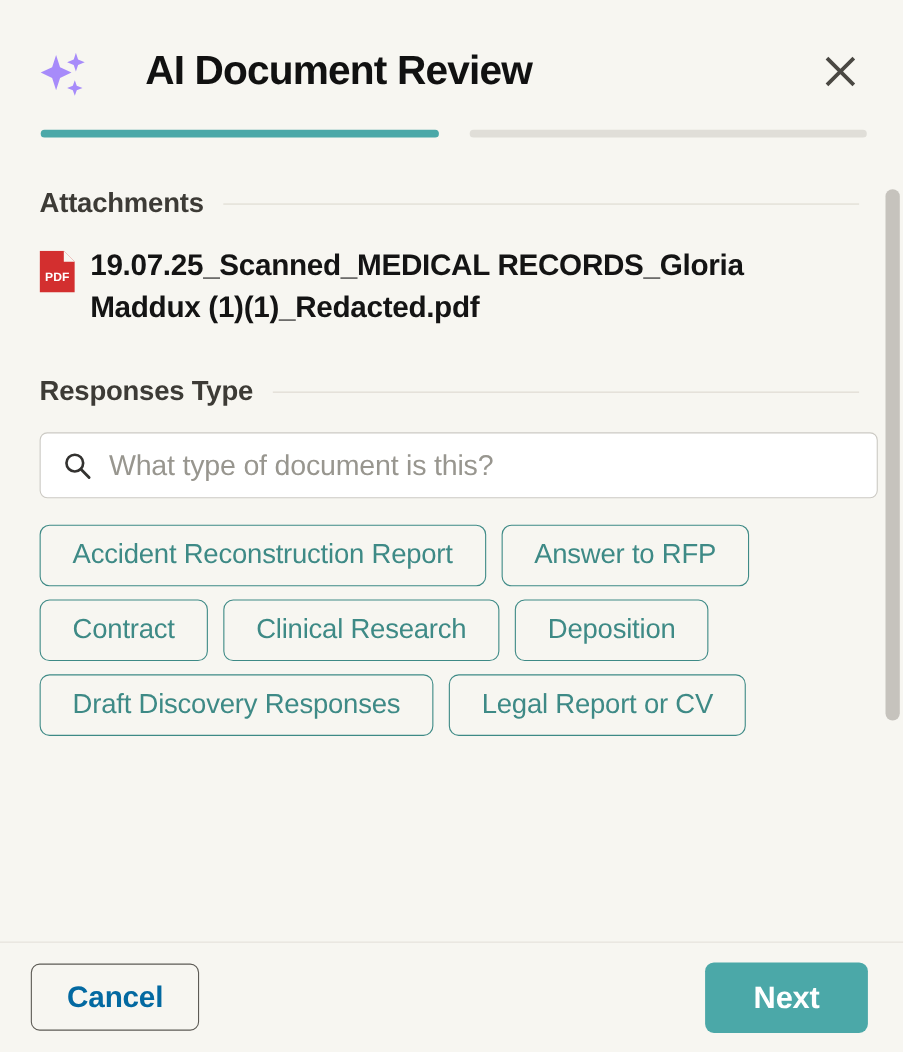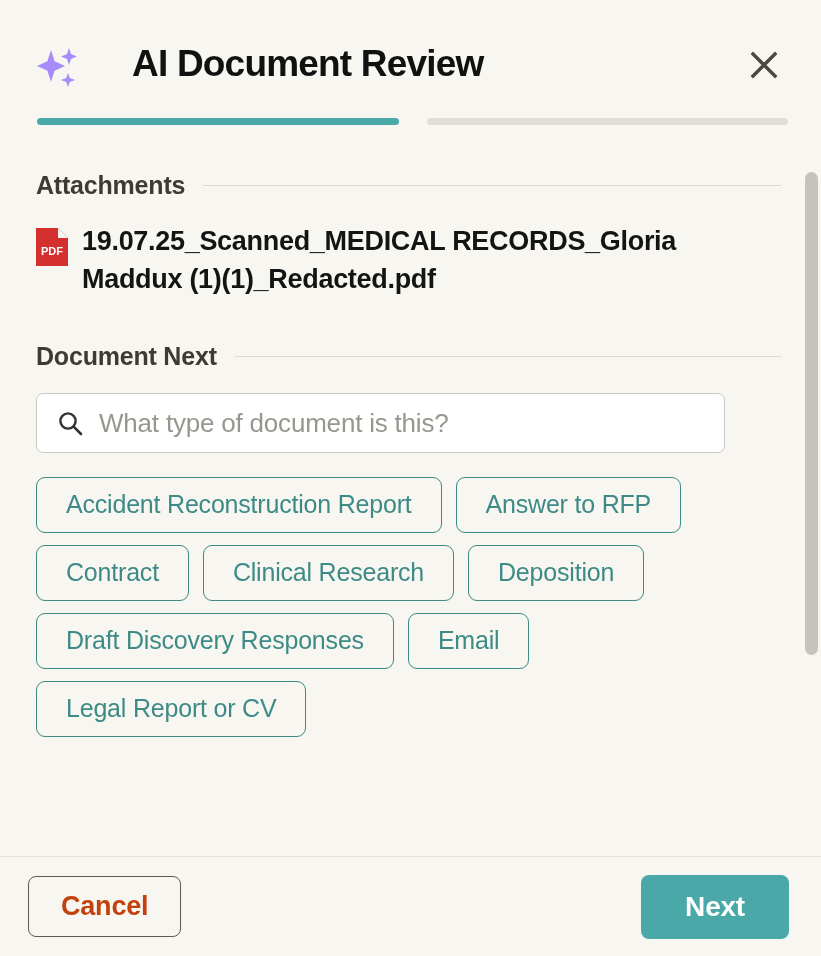--- a/index.html
+++ b/index.html
@@ -136,21 +136,21 @@
     max-width: 600px;
   }
 
   
   .search-wrap {
     position: relative;
     margin-bottom: 24px;
   }
 
   .search-box {
-    width: 689px;
+    width: 762px;
     height: 60px;
     background: #ffffff;
     border: 1.5px solid #cbc9c3;
     border-radius: 7px;
     display: flex;
     align-items: center;
     padding: 0 16px 0 20px;
     gap: 16px;
   }
 
@@ -227,21 +227,21 @@
     display: flex;
     align-items: center;
     justify-content: space-between;
     padding: 0 32px 0 28px;
     background: #f7f6f1;
   }
 
   .btn-cancel {
     border: 1.5px solid #5d5b55;
     background: transparent;
-    color: #c2410c;
+    color: #0369a1;
     border-radius: 8px;
     font-family: "Liberation Sans", sans-serif;
     font-size: 27px;
     font-weight: bold;
     letter-spacing: -0.2px;
     padding: 14px 32px;
     cursor: pointer;
   }
 
   .btn-next {
@@ -295,21 +295,21 @@
         <svg viewBox="0 0 32 38" width="32" height="38" aria-hidden="true">
           <path d="M0 0 H22 L32 10 V38 H0 Z" fill="#d32f2f"></path>
           <path d="M22 0 L32 10 H22 Z" fill="#f7f6f1"></path>
           <text x="16" y="27" font-family="Liberation Sans, sans-serif" font-size="11" font-weight="bold" fill="#ffffff" text-anchor="middle">PDF</text>
         </svg>
       </span>
       <span class="attachment-name">19.07.25_Scanned_MEDICAL RECORDS_Gloria Maddux (1)(1)_Redacted.pdf</span>
     </div>
 
     <div class="section-head">
-      <span class="section-title">Document Next</span>
+      <span class="section-title">Responses Type</span>
       <span class="section-rule"></span>
     </div>
 
     <div class="search-wrap">
       <div class="search-box">
         <span class="search-icon">
           <svg viewBox="0 0 26 26" width="26" height="26" aria-hidden="true">
             <circle cx="11" cy="11" r="7.6" stroke="#333230" stroke-width="2.4" fill="none"></circle>
             <path d="M16.6 16.6 L24 24" stroke="#333230" stroke-width="2.6" stroke-linecap="round"></path>
           </svg>
@@ -318,21 +318,20 @@
       </div>
     </div>
 
     <div class="chips">
       <button class="chip">Accident Reconstruction Report</button>
       <button class="chip">Answer to RFP</button>
       <button class="chip">Contract</button>
       <button class="chip">Clinical Research</button>
       <button class="chip">Deposition</button>
       <button class="chip">Draft Discovery Responses</button>
-      <button class="chip">Email</button>
       <button class="chip">Legal Report or CV</button>
     </div>
 
   </div>
 
   <div class="scrollbar-track"></div>
   <div class="scrollbar-thumb"></div>
 
   <div class="footer">
     <button class="btn-cancel">Cancel</button>

